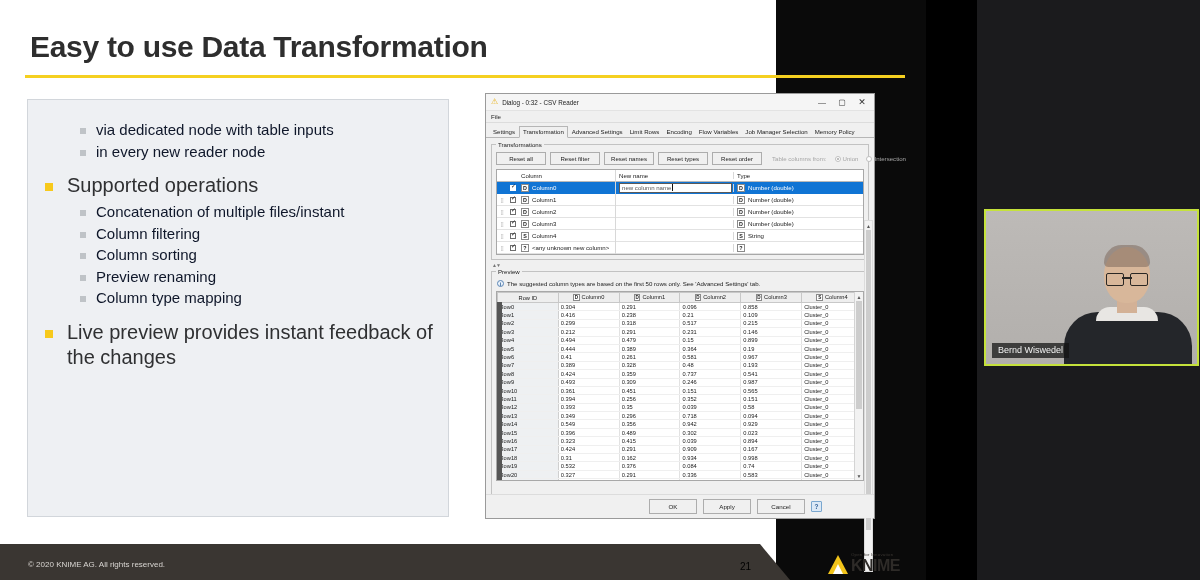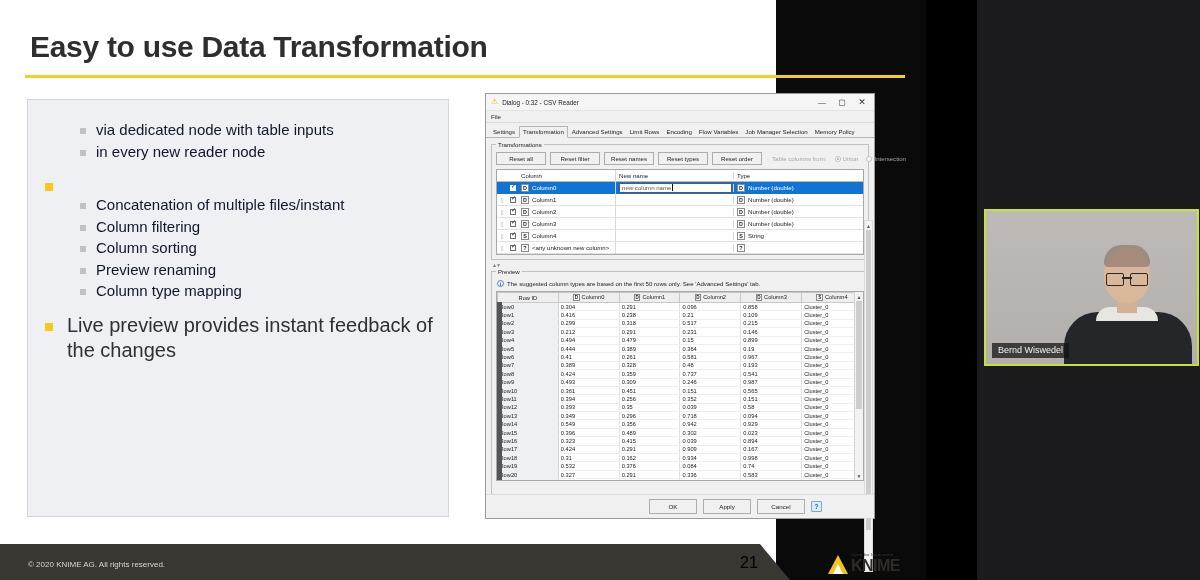--- a/index.html
+++ b/index.html
@@ -137,21 +137,21 @@
           text-align:center; }
   .help-ico { width:11px; height:11px; border:1px solid #7aa7cf; background:#dce9f6; color:#2f5f95;
               font-size:6.5px; display:flex; align-items:center; justify-content:center;
               border-radius:1px; font-weight:bold; }
 
   
   #footer { position:absolute; left:0; bottom:0; width:926px; height:36px; }
   #footer-bar { position:absolute; left:0; bottom:0; width:790px; height:36px; background:#3a3632;
                 clip-path: polygon(0 0, 760px 0, 790px 36px, 0 36px); }
   #copyright { position:absolute; left:28px; bottom:11px; font-size:8px; color:#d9d6d2; }
-  #page-num { position:absolute; left:740px; bottom:8px; font-size:16px; color:#000000; }
+  #page-num { position:absolute; left:740px; bottom:8px; font-size:10px; color:#000000; }
   #knime-logo { position:absolute; right:26px; bottom:6px; display:flex; align-items:flex-end; gap:3px; }
   #knime-tri { width:0; height:0; border-left:10px solid transparent; border-right:10px solid transparent;
                border-bottom:19px solid #f2c41a; position:relative; }
   #knime-tri:after { content:""; position:absolute; left:-5px; top:9px; width:0; height:0;
                      border-left:5px solid transparent; border-right:5px solid transparent;
                      border-bottom:10px solid #fff; }
   #knime-word { display:flex; flex-direction:column; line-height:1; }
   #knime-tag { font-size:4.4px; color:#3a3632; letter-spacing:.2px; margin-bottom:1px; }
   #knime-name { font-size:16px; font-weight:bold; color:#2e2b28; letter-spacing:-0.5px; }
 
@@ -194,20 +194,21 @@
             <span class="mk"></span>
             <span class="tx">via dedicated node with table inputs</span>
           </div>
           <div class="b2">
             <span class="mk"></span>
             <span class="tx">in every new reader node</span>
           </div>
           <div class="gap"></div>
           <div class="b1">
             <span class="mk"></span>
+            <span class="tx">Supported operations</span>
           </div>
           <div class="b2">
             <span class="mk"></span>
             <span class="tx">Concatenation of multiple files/instant</span>
           </div>
           <div class="b2">
             <span class="mk"></span>
             <span class="tx">Column filtering</span>
           </div>
           <div class="b2">

